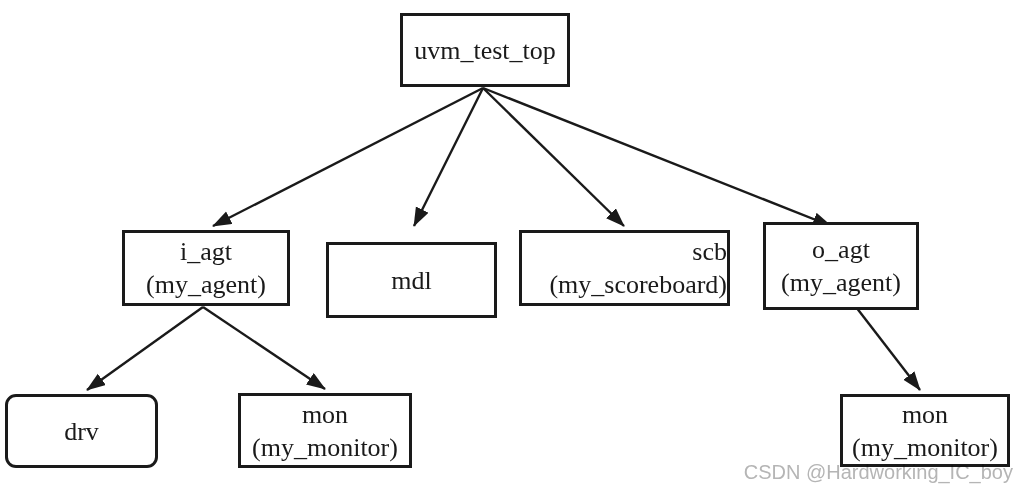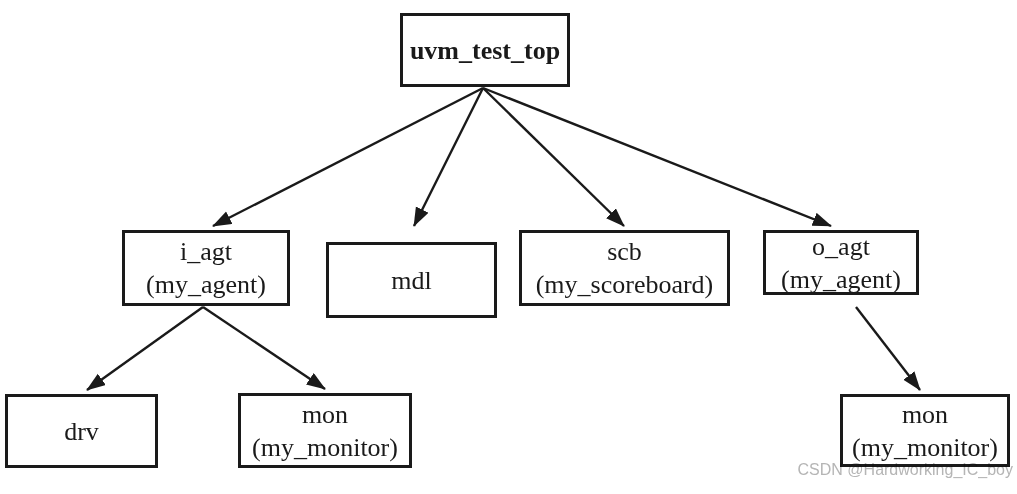--- a/index.html
+++ b/index.html
@@ -26,35 +26,35 @@
     display: flex;
     flex-direction: column;
     align-items: center;
     justify-content: center;
     text-align: center;
     color: #1a1a1a;
     font-size: 26px;
     line-height: 33px;
     white-space: nowrap;
   }
-  .node-uvm-test-top { left: 400px; top: 13px;  width: 170px; height: 74px; font-weight: bold; }
+  .node-uvm-test-top { left: 400px; top: 13px;  width: 170px; height: 74px; }
   .node-i-agt        { left: 122px; top: 230px; width: 168px; height: 76px; }
   .node-mdl          { left: 326px; top: 230px; width: 171px; height: 76px; margin-top: 12px; }
-  .node-scb          { left: 519px; top: 230px; width: 211px; height: 76px; }
-  .node-o-agt        { left: 763px; top: 230px; width: 156px; height: 65px; }
-  .node-drv          { left: 5px;   top: 394px; width: 153px; height: 74px; }
+  .node-scb          { left: 519px; top: 230px; width: 211px; height: 76px; align-items: flex-end; }
+  .node-o-agt        { left: 763px; top: 222px; width: 156px; height: 88px; }
+  .node-drv          { left: 5px;   top: 394px; width: 153px; height: 74px; border-radius: 11px; }
   .node-mon-i        { left: 238px; top: 393px; width: 174px; height: 75px; }
   .node-mon-o        { left: 840px; top: 394px; width: 170px; height: 73px; }
   .watermark {
     position: absolute;
     z-index: 3;
     right: 4px;
     top: 461px;
     font-family: "Liberation Sans", "DejaVu Sans", sans-serif;
-    font-size: 16px;
+    font-size: 20px;
     color: #b5b5b5;
     mix-blend-mode: multiply;
     white-space: nowrap;
   }
 </style>
 </head>
 <body>
 
 <div class="stage">
 

